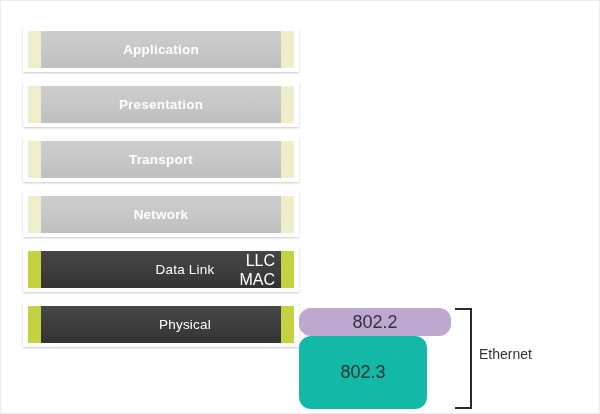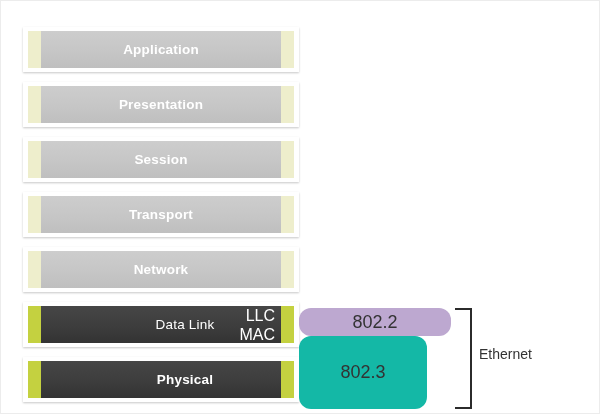--- a/index.html
+++ b/index.html
@@ -35,21 +35,21 @@
     width: 276px;
     height: 45px;
     margin-bottom: 10px;
     background: #ffffff;
     box-sizing: border-box;
     padding: 4px 5px;
     box-shadow: 0 1px 2px rgba(0,0,0,0.22);
     display: flex;
     align-items: stretch;
   }
-  .layer-card:last-child { margin-bottom: 16px; font-weight: bold; }
+  .layer-card:last-child { margin-bottom: 16px; }
 
   
   .stripe {
     width: 13px;
     flex: 0 0 13px;
   }
   .stripe-right { width: 13px; flex: 0 0 13px; }
 
   .layer-body {
     flex: 1 1 auto;
@@ -167,27 +167,20 @@
     </div>
 
     <div class="layer-card layer-grey">
       <div class="stripe"></div>
       <div class="layer-body">
         <span class="layer-label">Presentation</span>
       </div>
       <div class="stripe-right"></div>
     </div>
 
-    <div class="layer-card layer-grey">
-      <div class="stripe"></div>
-      <div class="layer-body">
-        <span class="layer-label">Session</span>
-      </div>
-      <div class="stripe-right"></div>
-    </div>
 
     <div class="layer-card layer-grey">
       <div class="stripe"></div>
       <div class="layer-body">
         <span class="layer-label">Transport</span>
       </div>
       <div class="stripe-right"></div>
     </div>
 
     <div class="layer-card layer-grey">

